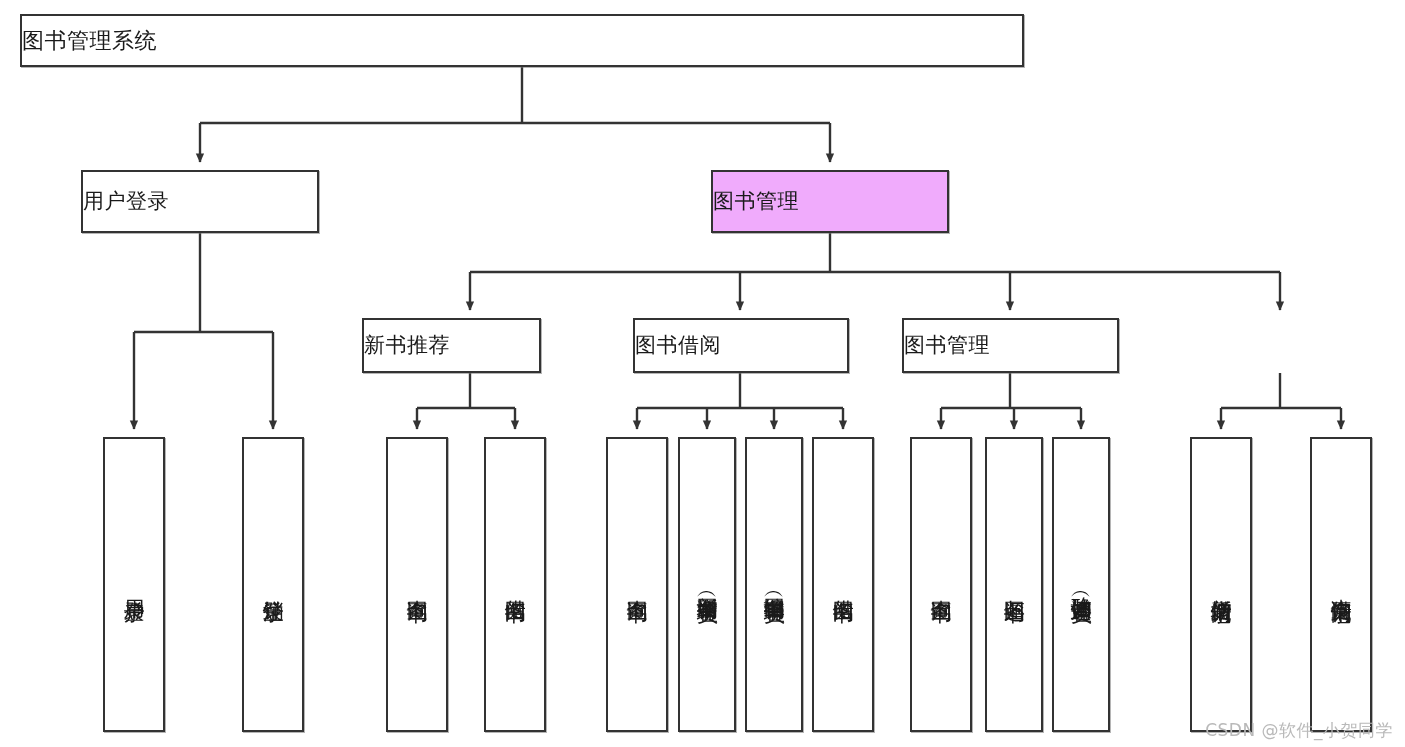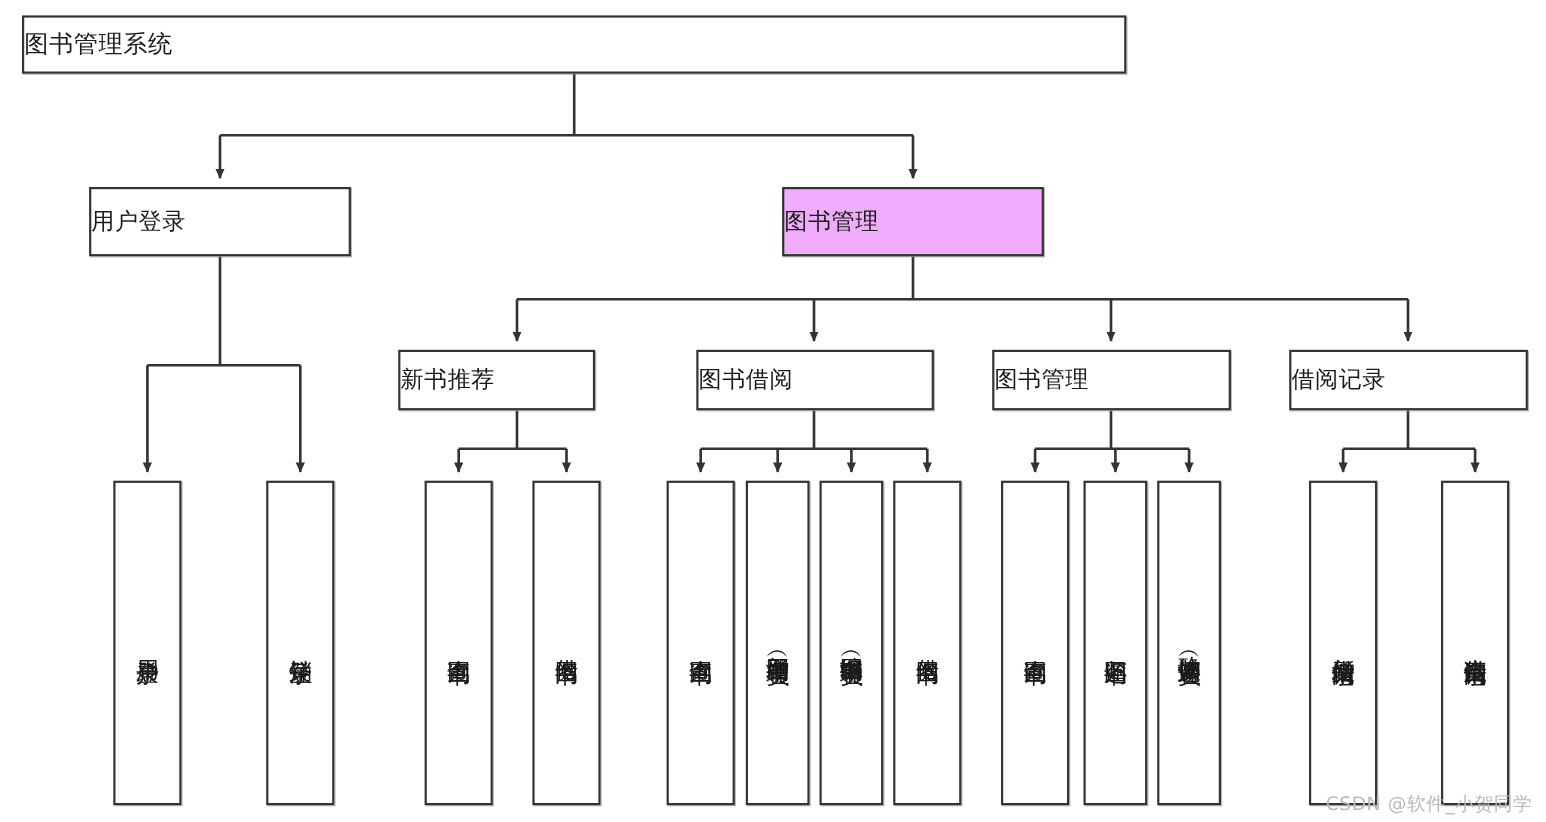--- a/index.html
+++ b/index.html
@@ -143,23 +143,20 @@
 
   <div class="node h" style="left: 362px; top: 318px; width: 179px; height: 55px; border-color: rgb(51, 51, 51); background: rgb(255, 255, 255); color: rgb(26, 26, 26);">
     <span class="label">新书推荐</span>
   </div>
   <div class="node h" style="left: 633px; top: 318px; width: 216px; height: 55px; border-color: rgb(51, 51, 51); background: rgb(255, 255, 255); color: rgb(26, 26, 26);">
     <span class="label">图书借阅</span>
   </div>
   <div class="node h" style="left: 902px; top: 318px; width: 217px; height: 55px; border-color: rgb(51, 51, 51); background: rgb(255, 255, 255); color: rgb(26, 26, 26);">
     <span class="label">图书管理</span>
   </div>
-  <div class="node h" style="left: 1172px; top: 318px; width: 217px; height: 55px; border-color: rgb(51, 51, 51); background: rgb(255, 255, 255); color: rgb(26, 26, 26);">
-    <span class="label">借阅记录</span>
-  </div>
 
   <div class="node v" style="left: 103px; top: 437px; width: 62px; height: 295px; border-color: rgb(51, 51, 51); background: rgb(255, 255, 255); color: rgb(26, 26, 26);">
     <span class="label">用户登录</span>
   </div>
   <div class="node v" style="left: 242px; top: 437px; width: 62px; height: 295px; border-color: rgb(51, 51, 51); background: rgb(255, 255, 255); color: rgb(26, 26, 26);">
     <span class="label">注销登录</span>
   </div>
   <div class="node v" style="left: 386px; top: 437px; width: 62px; height: 295px; border-color: rgb(51, 51, 51); background: rgb(255, 255, 255); color: rgb(26, 26, 26);">
     <span class="label">查询图书</span>
   </div>

